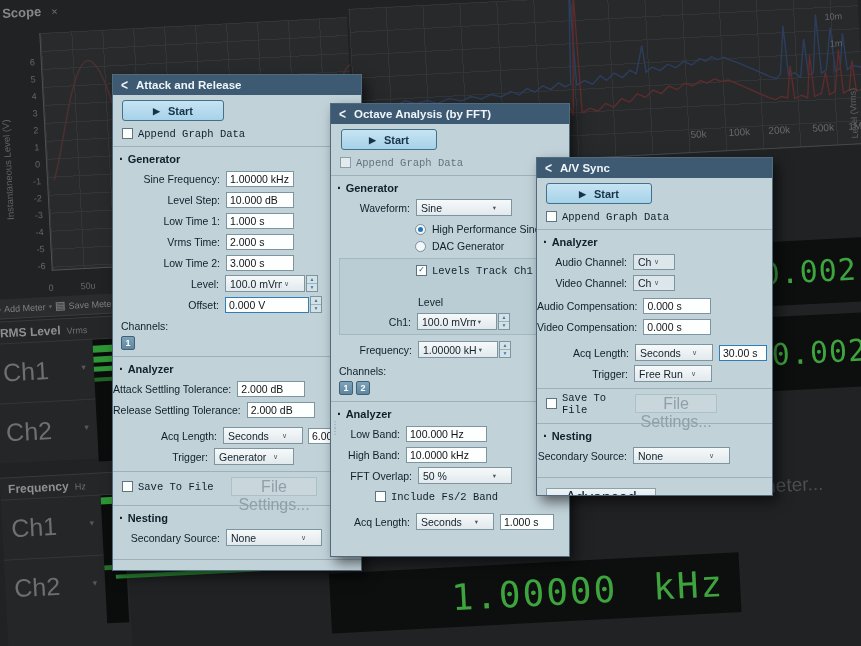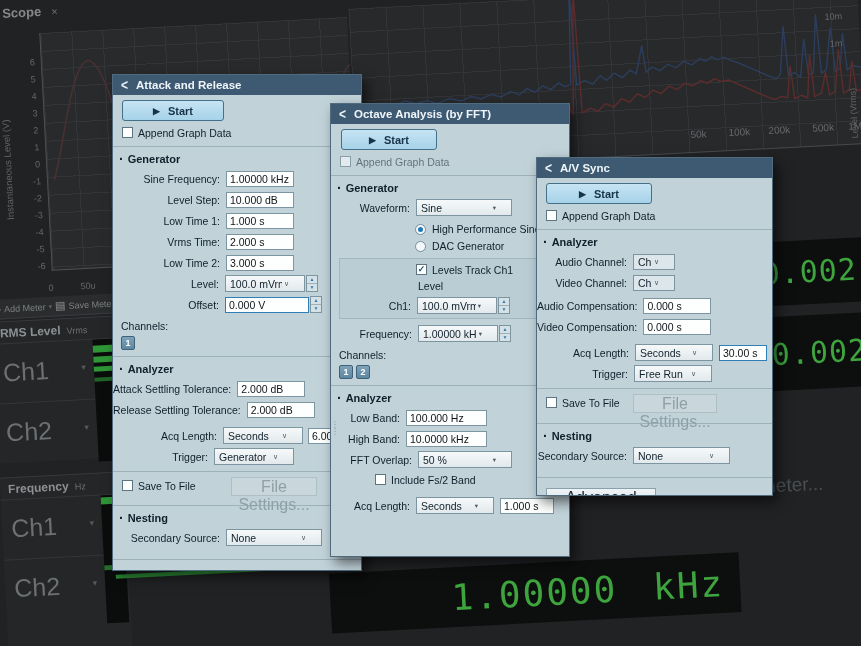--- a/index.html
+++ b/index.html
@@ -82,21 +82,21 @@
       gap:8px; padding:0 8px; font-weight:bold; font-size:11.5px; }
   .panel-header .back { font-size:12px; transform:scaleY(1.25); cursor:pointer; }
   .panel-body { position:relative; height:calc(100% - 20px); }
 
   .start-btn { display:flex; align-items:center; justify-content:center; gap:8px;
       margin:5px 0 0 9px; width:102px; height:21px;
       background:linear-gradient(#c6e4f3,#a6d2e8); border:1.5px solid #44708a; border-radius:3px;
       font-family:inherit; font-weight:bold; font-size:11px; color:#173348; }
   .start-btn .play { font-size:9px; }
 
-  .cb { display:flex; gap:5px; margin:6px 0 0 9px; height:13px; cursor:pointer; }
+  .cb { display:flex; align-items:center; gap:5px; margin:6px 0 0 9px; height:13px; cursor:pointer;font-family:Liberation Mono, monospace; }
   .cb .box { width:11px; height:11px; background:#fdfefe; border:1px solid #5e7481;
       display:inline-flex; align-items:center; justify-content:center;
       font-size:9px; line-height:1; color:#1d4d66; font-weight:bold; flex:none; }
   .cb.dis { opacity:.55; }
 
   .sep { height:1px; background:#9db1b9; margin-top:6px; }
   .sect { margin:5px 0 0 6px; font-weight:bold; font-size:11px; display:flex; gap:4px;
       align-items:center; height:14px; }
   .sect .dot { font-size:14px; line-height:10px; }
 
@@ -445,21 +445,21 @@
       <div class="radio">
         <span class="rb"></span>
         <span>DAC Generator</span>
       </div>
 
       <div class="groupbox">
         <div class="cb" style="margin:2px 0 0 76px">
           <span class="box">✓</span>
           <span>Levels Track Ch1</span>
         </div>
-        <div style="margin:3px 0 0 78px;height:13px">Level</div>
+        <div style="margin:19px 0 0 78px;height:13px">Level</div>
         <div class="row pr50">
           <span class="lbl">Ch1:</span>
           <div class="dd dd2 w80">
             <span class="dd-txt">100.0 mVrms</span>
             <span class="dd-arr">▾</span>
           </div>
           <div class="spin">
             <span>▲</span>
             <span>▼</span>
           </div>

